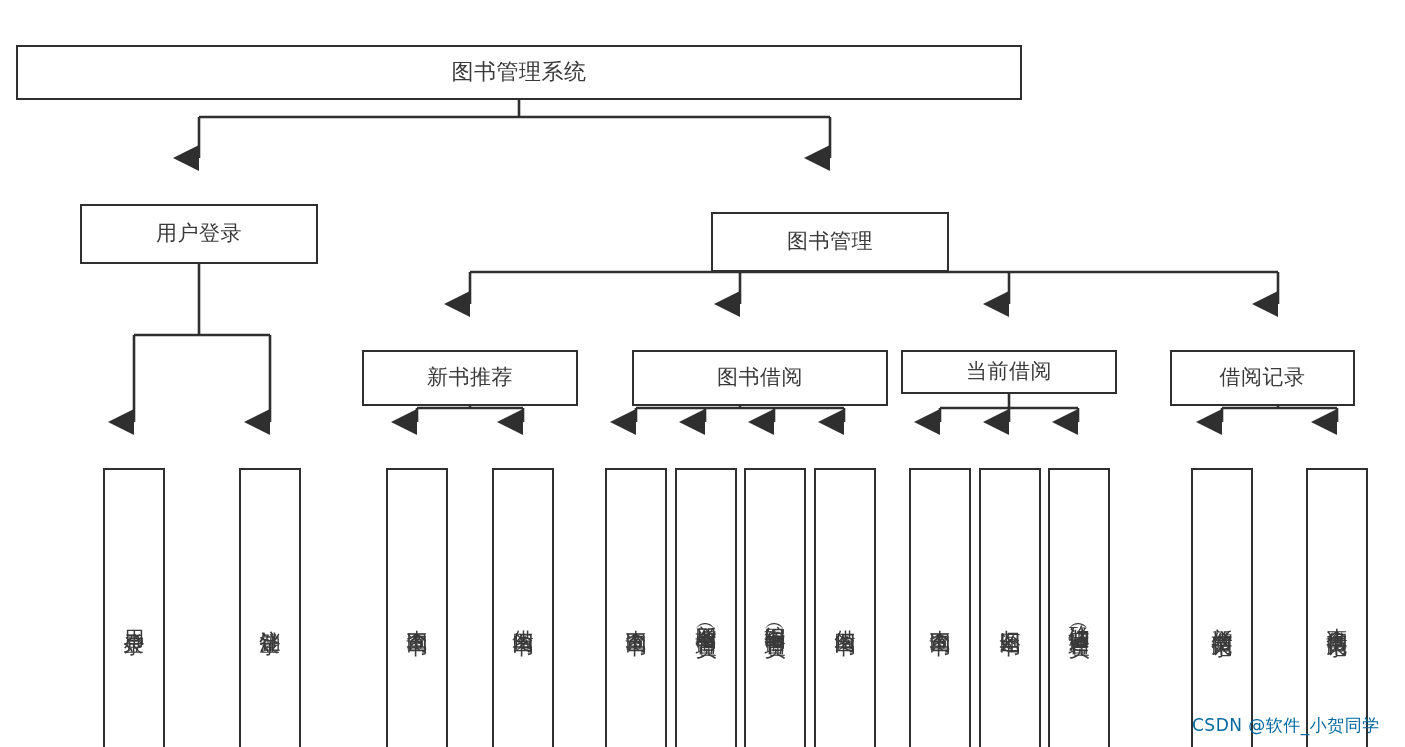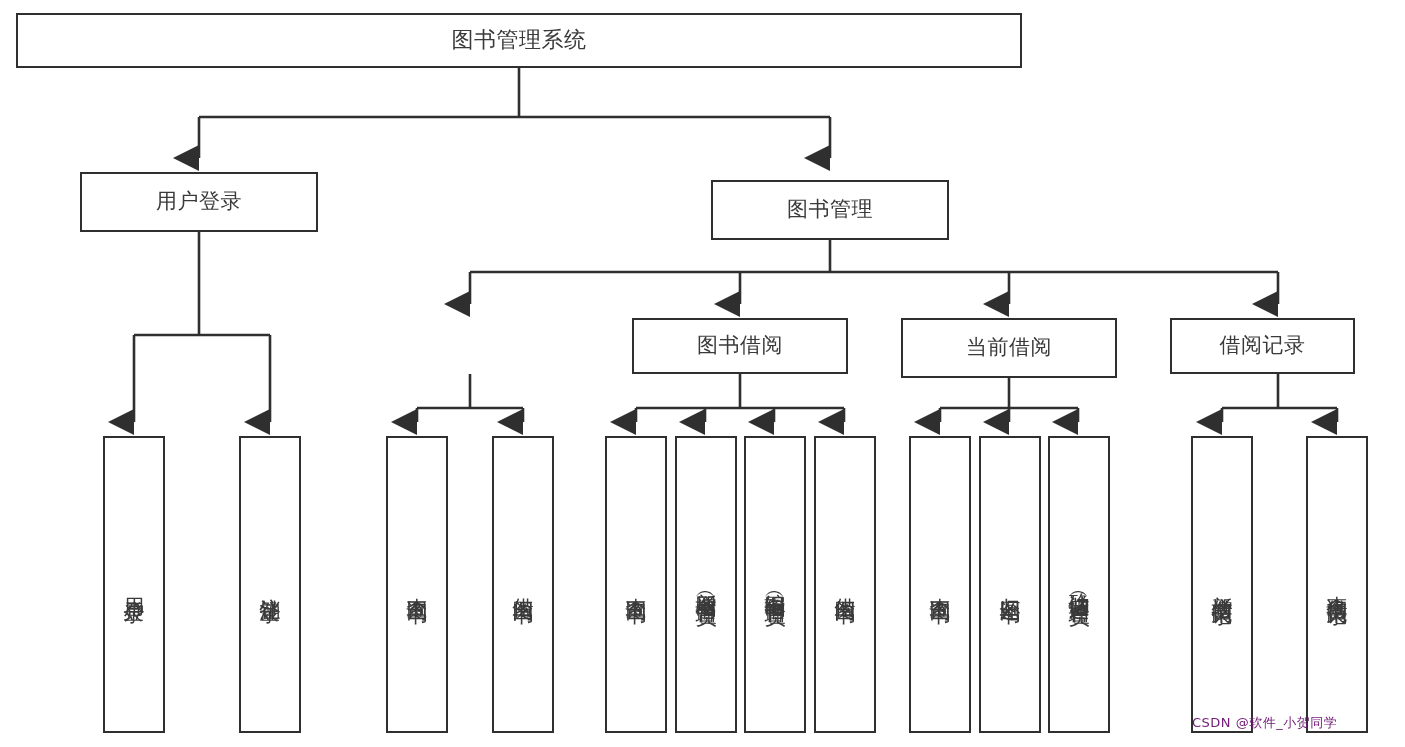--- a/index.html
+++ b/index.html
@@ -28,20 +28,21 @@
   .node {
     position: absolute;
     box-sizing: border-box;
     border: 2.5px solid #2f2f2f;
     background: #ffffff;
     display: flex;
     align-items: center;
     justify-content: center;
     color: #3a3a3a;
     text-align: center;
+    margin-top: 32px;
   }
   .node .label {
     display: block;
     line-height: 1.12;
     letter-spacing: 0.5px;
     color: #3a3a3a;
   }
   
   .node.horiz .label {
     font-size: 21px;
@@ -60,22 +61,22 @@
     writing-mode: vertical-rl;
     text-orientation: upright;
     font-size: 21px;
     line-height: 1.05;
     letter-spacing: 2px;
     white-space: nowrap;
     max-height: 100%;
   }
   .watermark {
     position: absolute;
-    color: #701a75;
-    font-size: 13px;
+    color: #0369a1;
+    font-size: 17px;
     white-space: nowrap;
     letter-spacing: 0.5px;
     font-family: "DejaVu Sans", "Liberation Sans", sans-serif;
   }
 </style>
 </head>
 <body>
 
 <div id="canvas">
 
@@ -136,24 +137,27 @@
     <span class="label">图书管理系统</span>
   </div>
 
   <div class="node horiz" style="left:80px; top:172px; width:238px; height:60px;">
     <span class="label">用户登录</span>
   </div>
   <div class="node horiz" style="left:711px; top:180px; width:238px; height:60px;">
     <span class="label">图书管理</span>
   </div>
 
-  <div class="node horiz" style="left:632px; top:318px; width:216px; height:56px;">
+  <div class="node horiz" style="left:362px; top:318px; width:216px; height:56px;">
+    <span class="label">新书推荐</span>
+  </div>
+  <div class="node horiz" style="left:632px; top:318px; width:256px; height:56px;">
     <span class="label">图书借阅</span>
   </div>
-  <div class="node horiz" style="left:901px; top:318px; width:216px; height:60px;">
+  <div class="node horiz" style="left:901px; top:318px; width:216px; height:44px;">
     <span class="label">当前借阅</span>
   </div>
   <div class="node horiz" style="left:1170px; top:318px; width:185px; height:56px;">
     <span class="label">借阅记录</span>
   </div>
 
   <div class="node vert" style="left:103px; top:436px; width:62px; height:297px;">
     <span class="label">用户登录</span>
   </div>
   <div class="node vert" style="left:239px; top:436px; width:62px; height:297px;">

